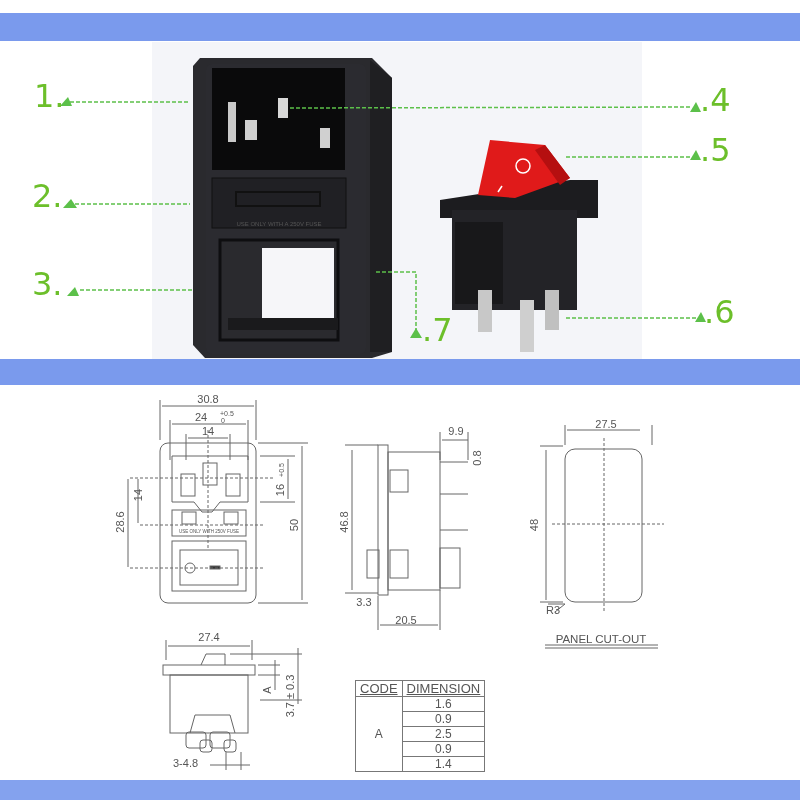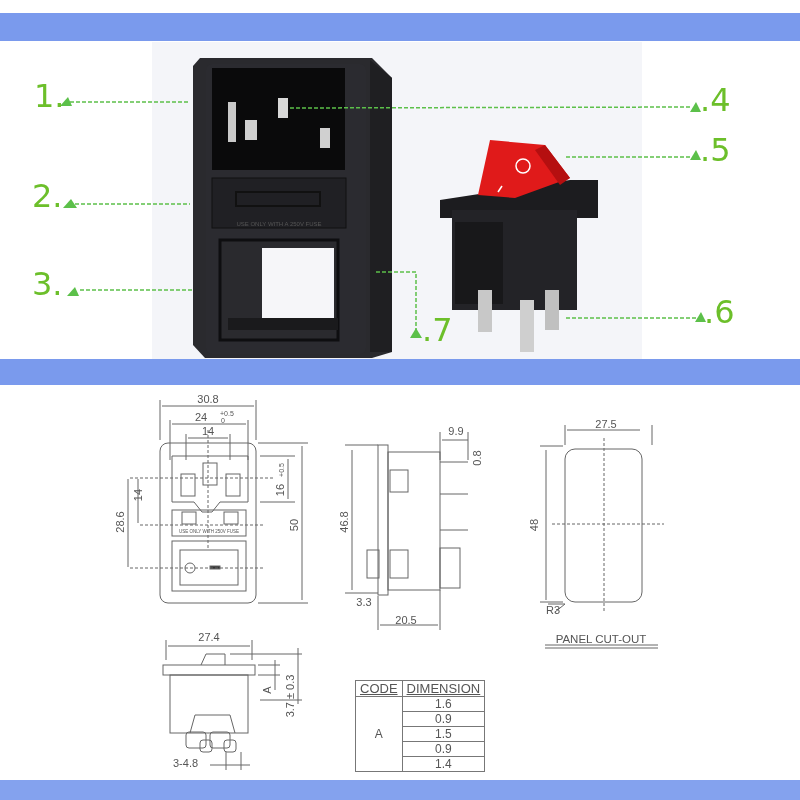--- a/index.html
+++ b/index.html
@@ -227,21 +227,21 @@
     <th style="width:72px;">DIMENSION</th>
   </tr>
   <tr>
     <td rowspan="5">A</td>
     <td>1.6</td>
   </tr>
   <tr>
         <td>0.9</td>
       </tr>
   <tr>
-        <td>1.5</td>
+        <td>2.5</td>
       </tr>
   <tr>
         <td>0.9</td>
       </tr>
   <tr>
         <td>1.4</td>
       </tr>
 </tbody>
   </table>
 

